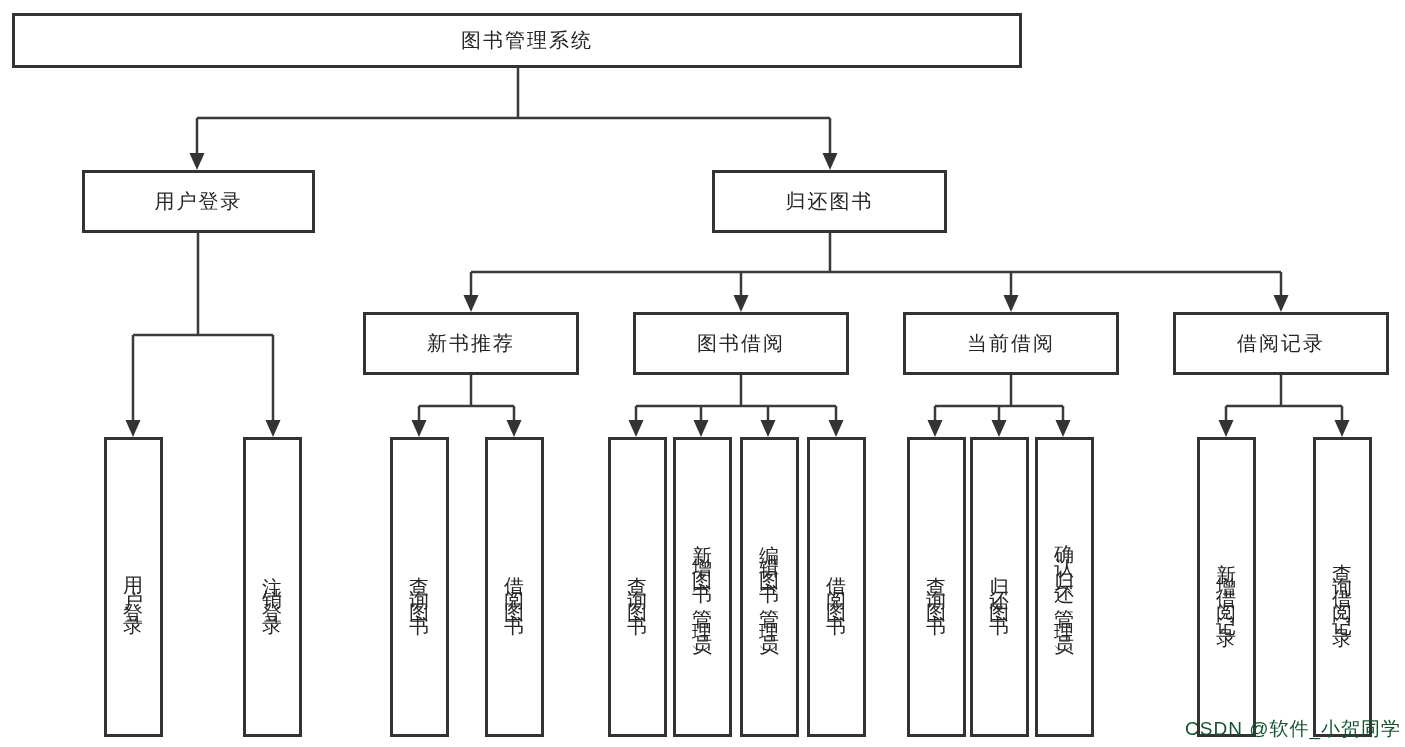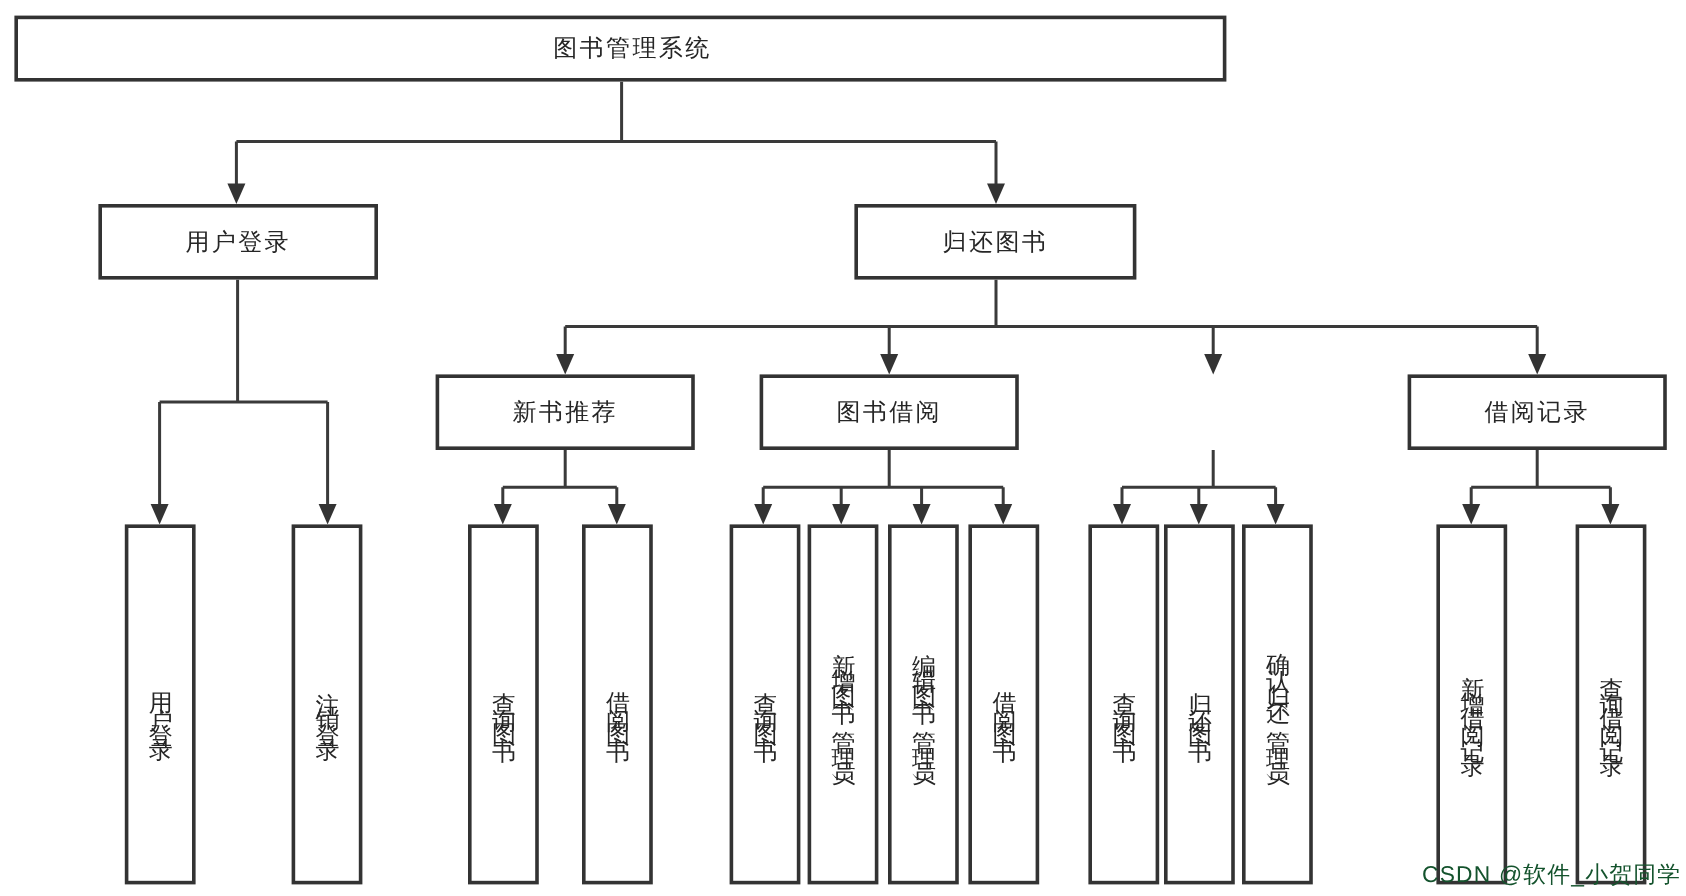--- a/index.html
+++ b/index.html
@@ -121,20 +121,23 @@
   <div class="box" style="left:712px; top:170px; width:235px; height:63px;">
     <span class="hlabel">归还图书</span>
   </div>
 
   <div class="box" style="left:363px; top:312px; width:216px; height:63px;">
     <span class="hlabel">新书推荐</span>
   </div>
   <div class="box" style="left:633px; top:312px; width:216px; height:63px;">
     <span class="hlabel">图书借阅</span>
   </div>
+  <div class="box" style="left:903px; top:312px; width:216px; height:63px;">
+    <span class="hlabel">当前借阅</span>
+  </div>
   <div class="box" style="left:1173px; top:312px; width:216px; height:63px;">
     <span class="hlabel">借阅记录</span>
   </div>
 
   <div class="box" style="left:104px; top:437px; width:59px; height:300px;">
     <span class="vlabel">用户登录</span>
   </div>
   <div class="box" style="left:243px; top:437px; width:59px; height:300px;">
     <span class="vlabel">注销登录</span>
   </div>

